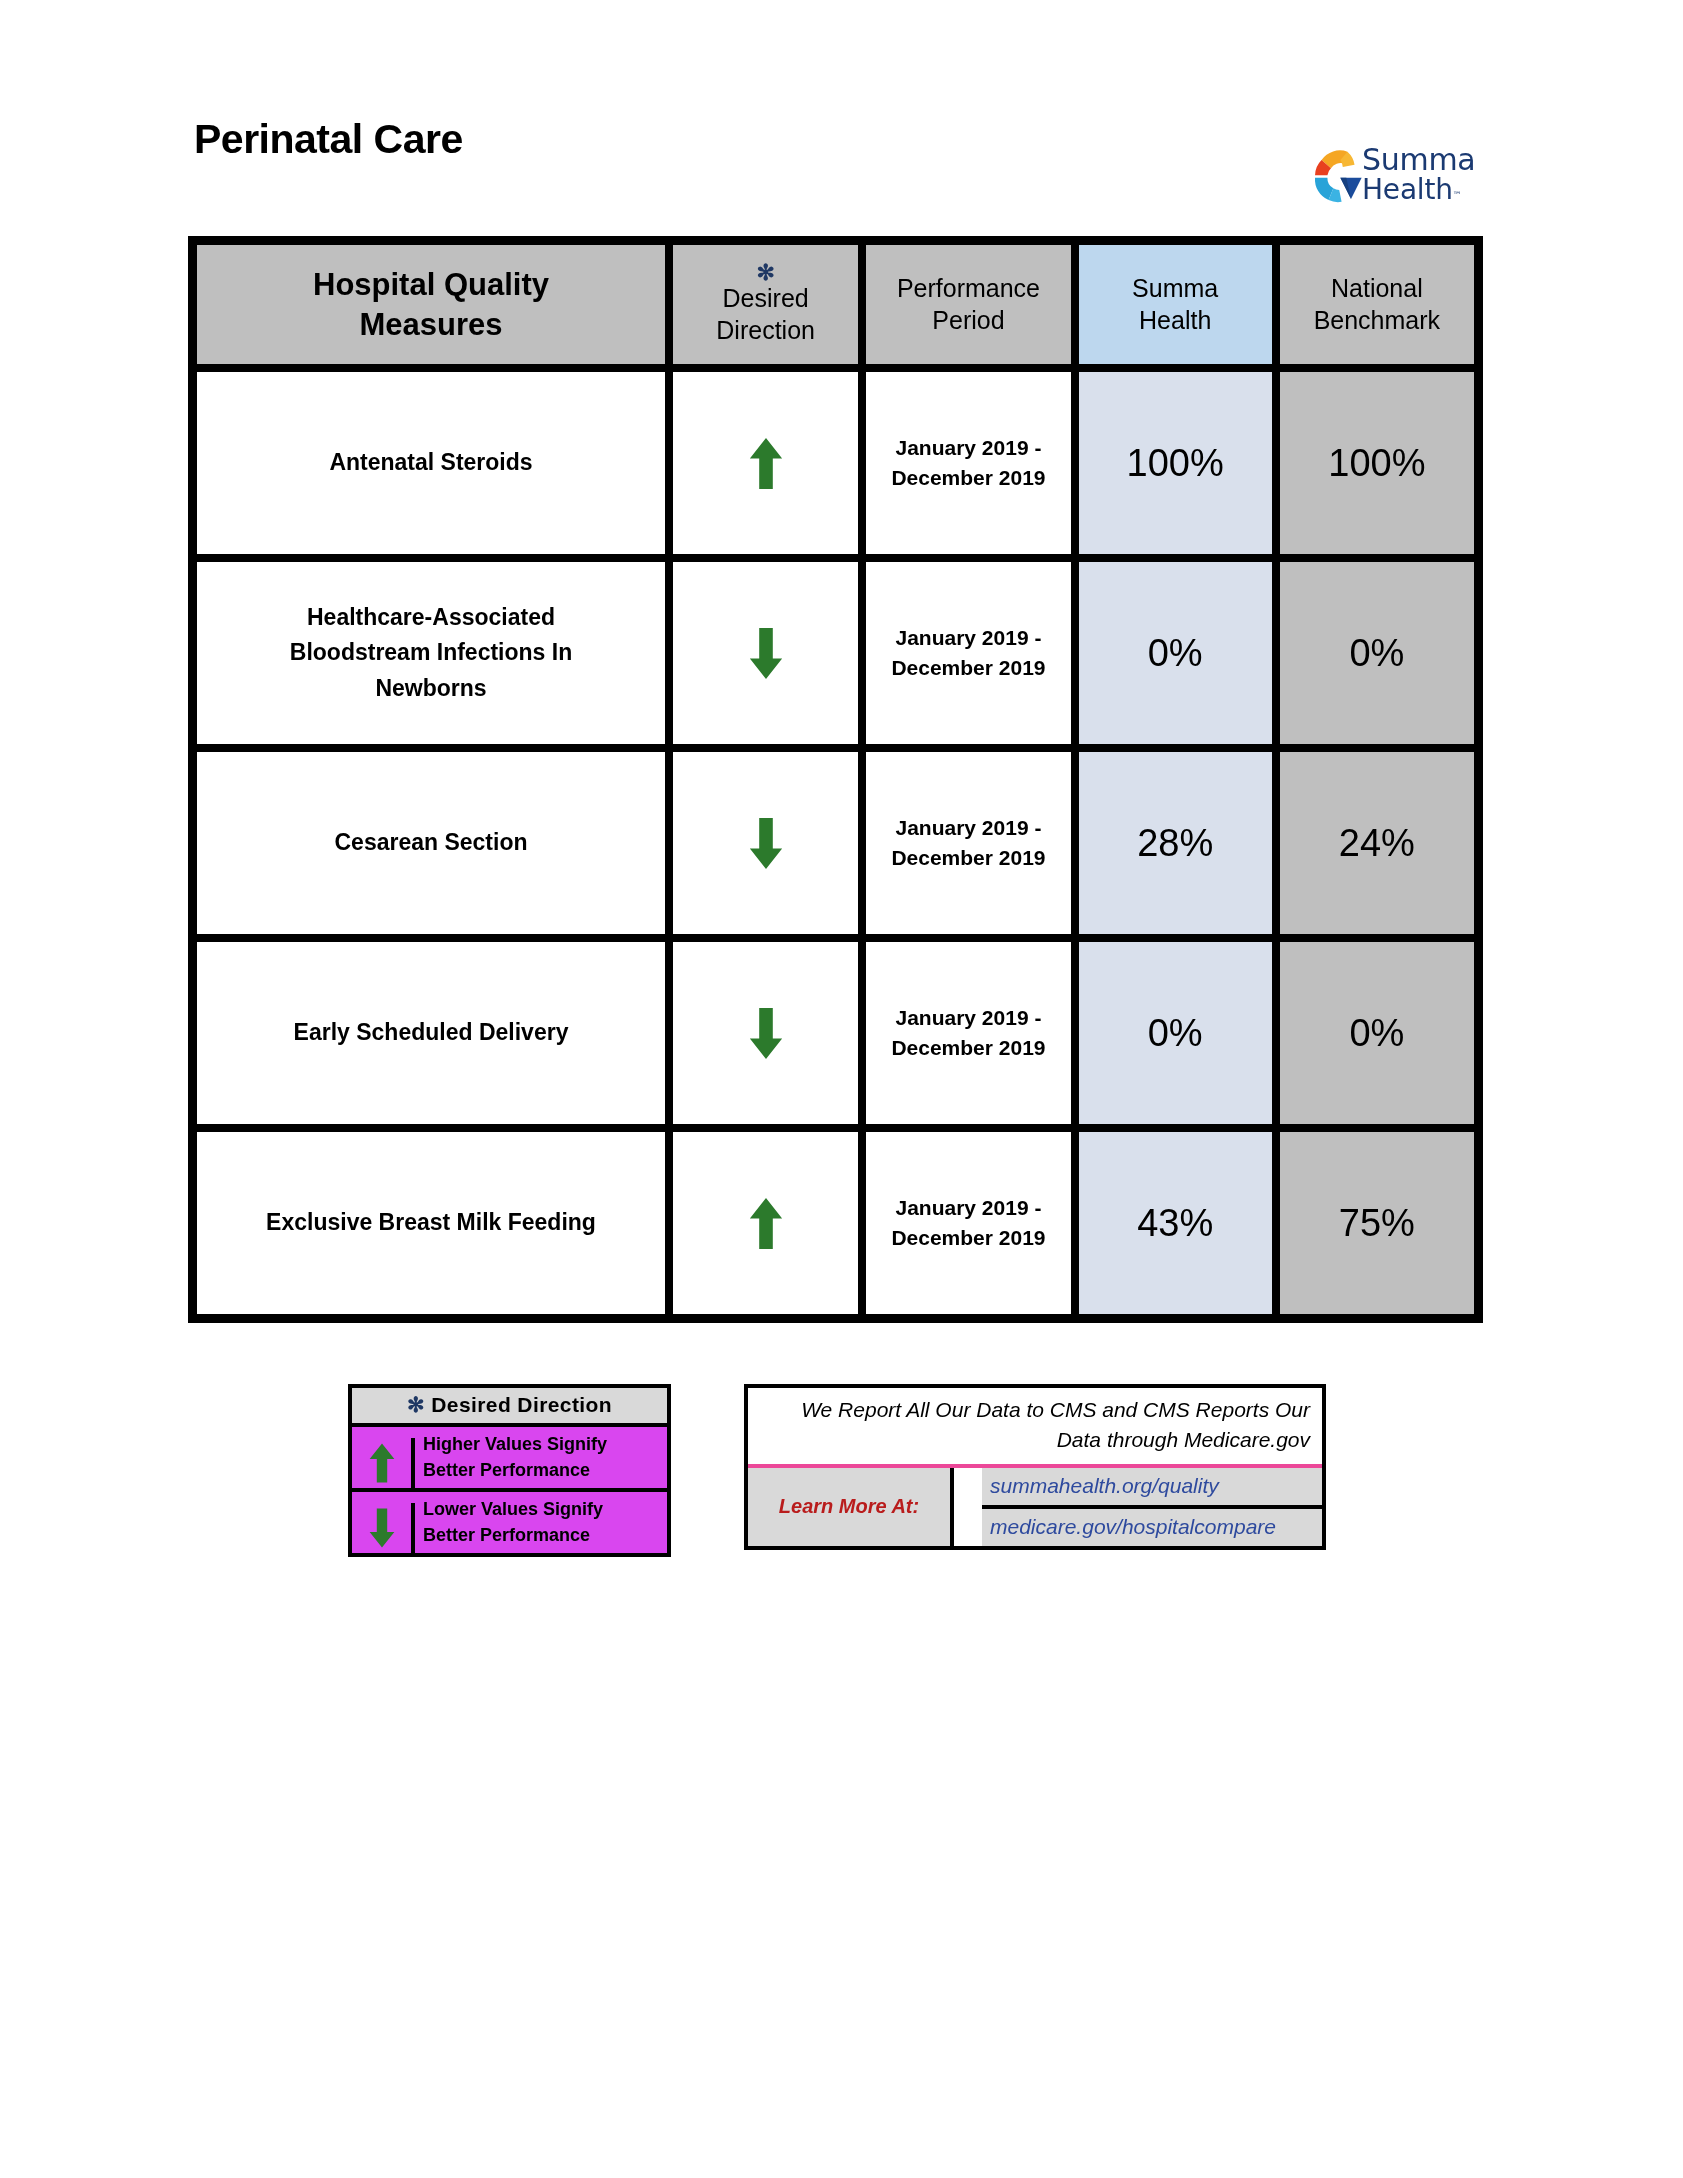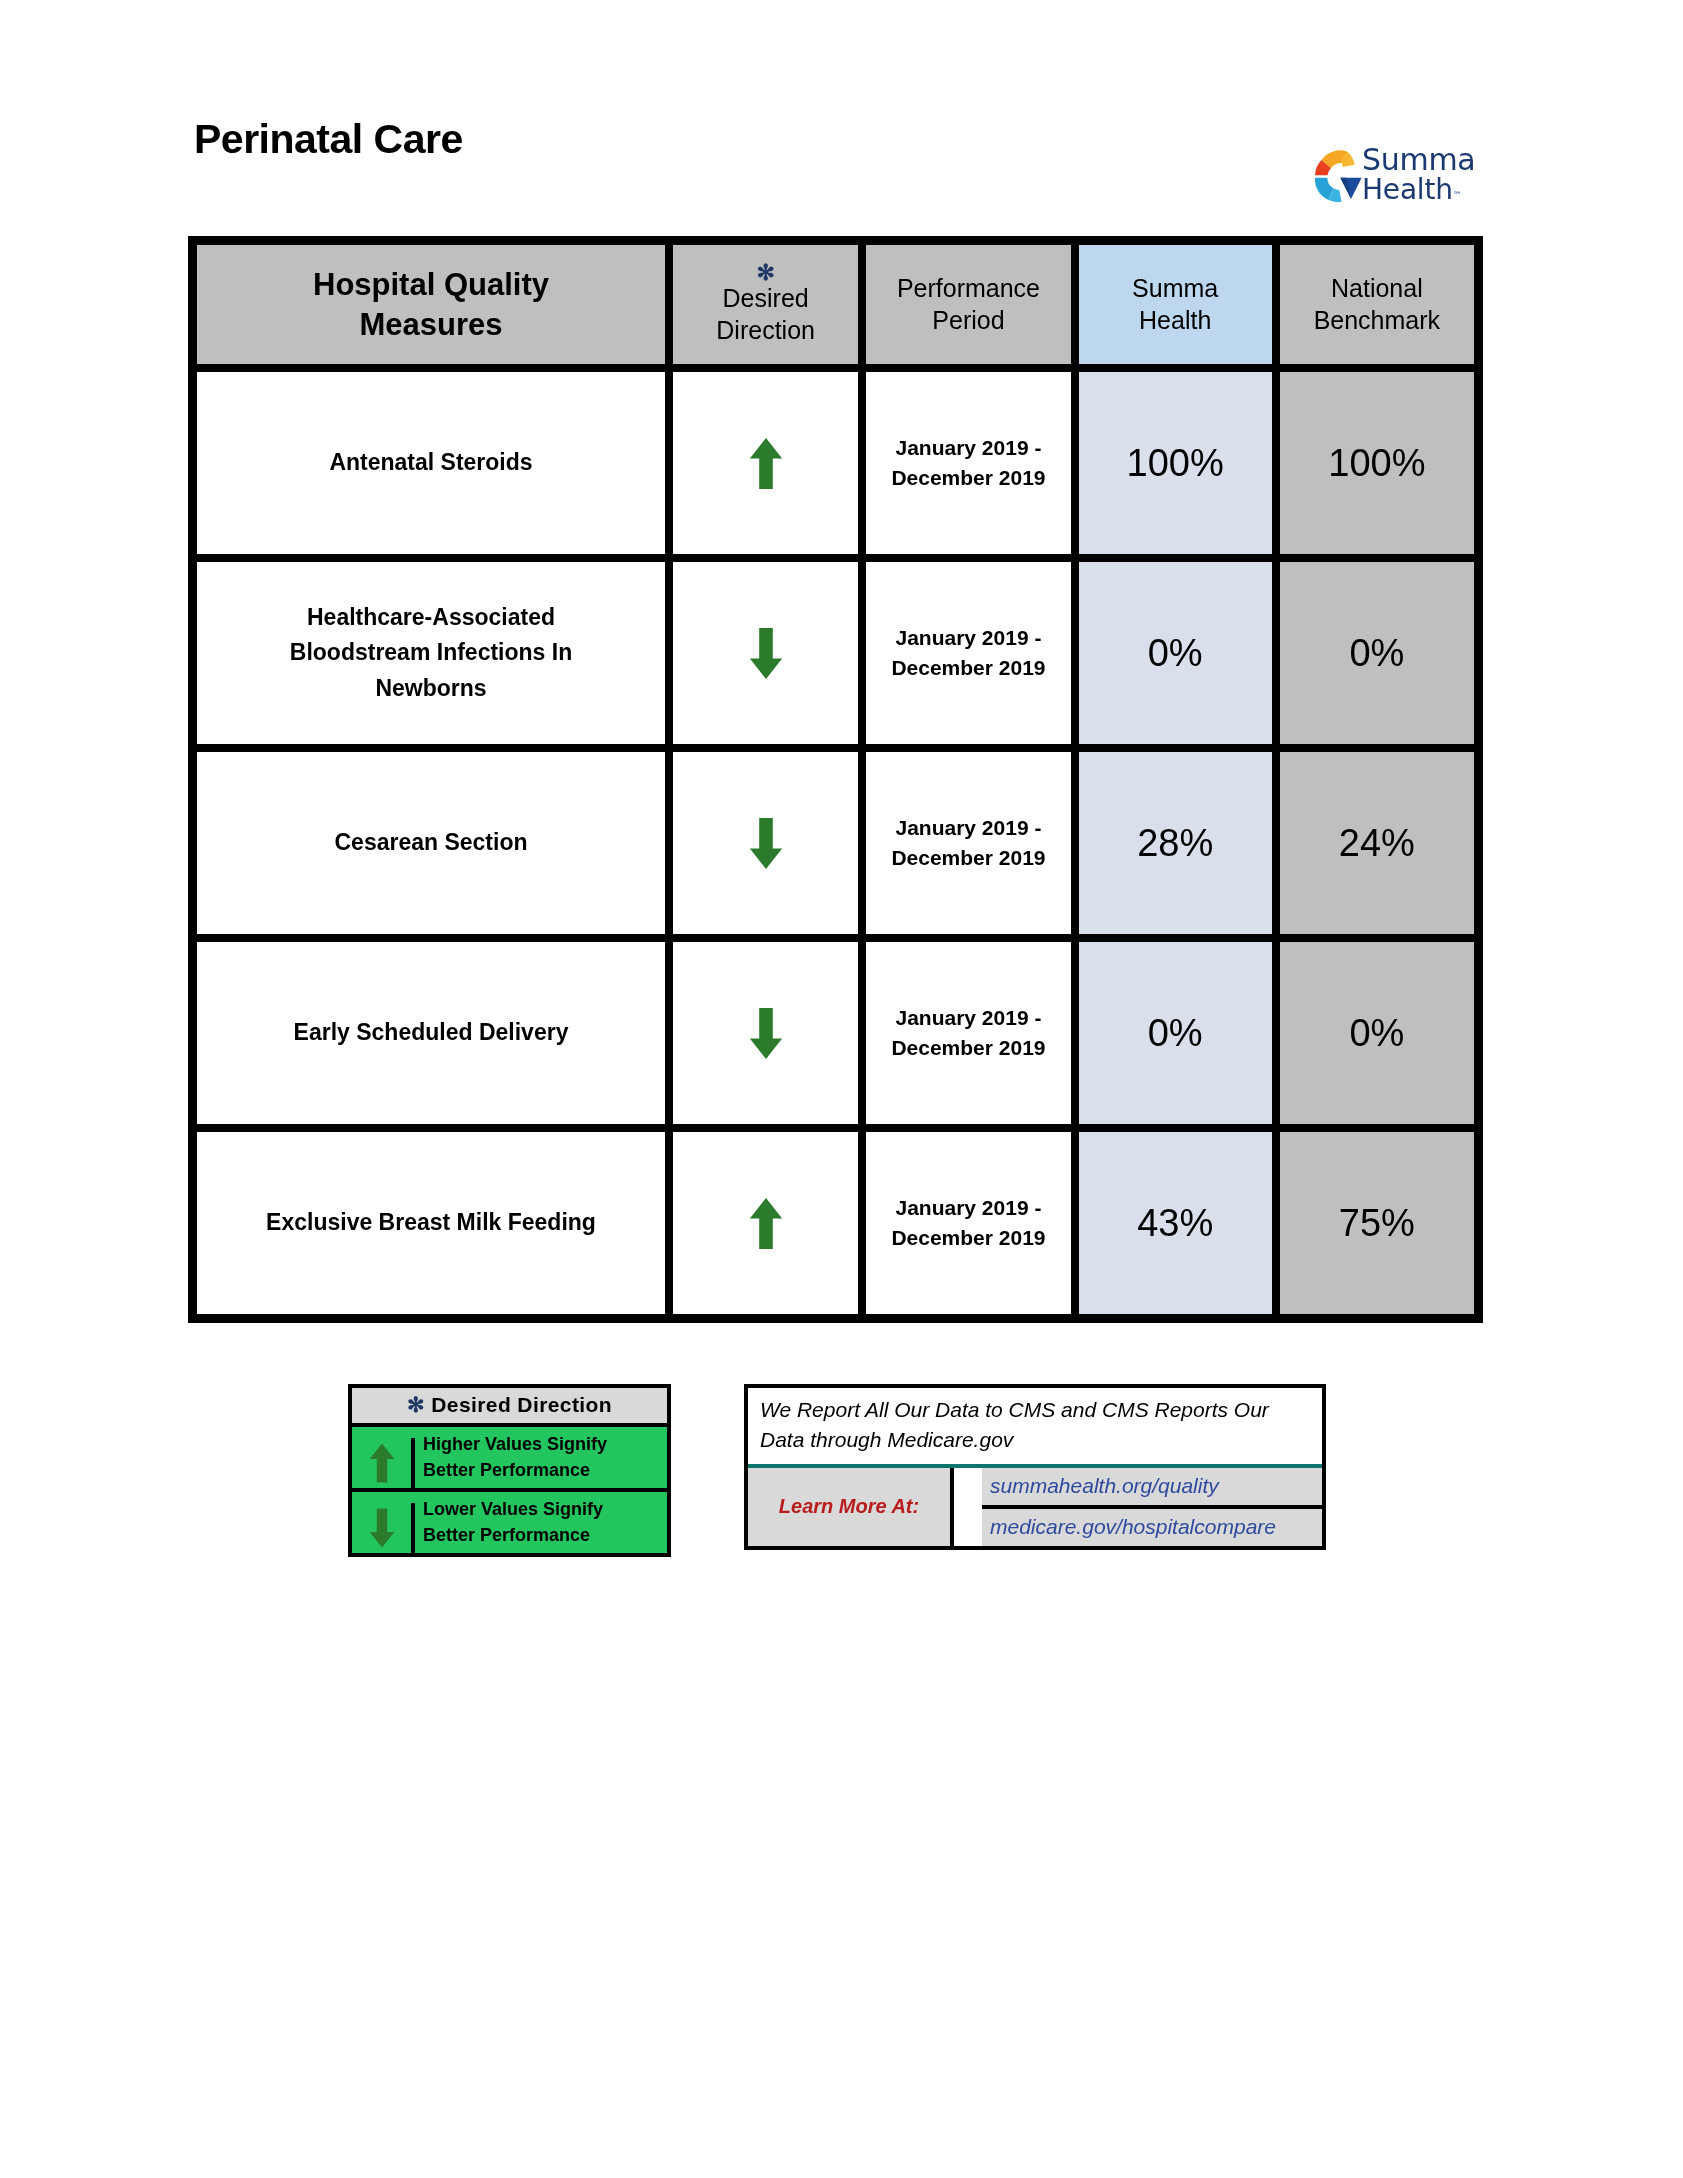--- a/index.html
+++ b/index.html
@@ -131,21 +131,21 @@
   
   .arrow-wrap { display: flex; align-items: center; justify-content: center; }
   .arrow-svg { display: block; }
 
   
   .legend-box {
     position: absolute;
     left: 348px; top: 1384px;
     width: 323px;
     border: 4px solid #000000;
-    background: #22c55e;
+    background: #d946ef;
   }
   .legend-head {
     background: #d9d9d9;
     border-bottom: 4px solid #000;
     text-align: center;
     padding: 5px 0 6px 0;
     font-size: 21px;
     font-weight: bold;
     color: #000;
     letter-spacing: 0.4px;
@@ -180,22 +180,22 @@
 
   
   .info-box {
     position: absolute;
     left: 744px; top: 1384px;
     width: 582px;
     border: 4px solid #000000;
     background: #ffffff;
   }
   .info-statement {
-    border-bottom: 4px solid #0f766e;
-    text-align: left;
+    border-bottom: 4px solid #ec4899;
+    text-align: right;
     font-size: 21px;
     font-style: italic;
     color: #000;
     line-height: 1.45;
     padding: 7px 12px 8px 12px;
   }
   .info-lower { display: flex; align-items: stretch; }
   .info-label {
     width: 206px;
     background: #d9d9d9;

